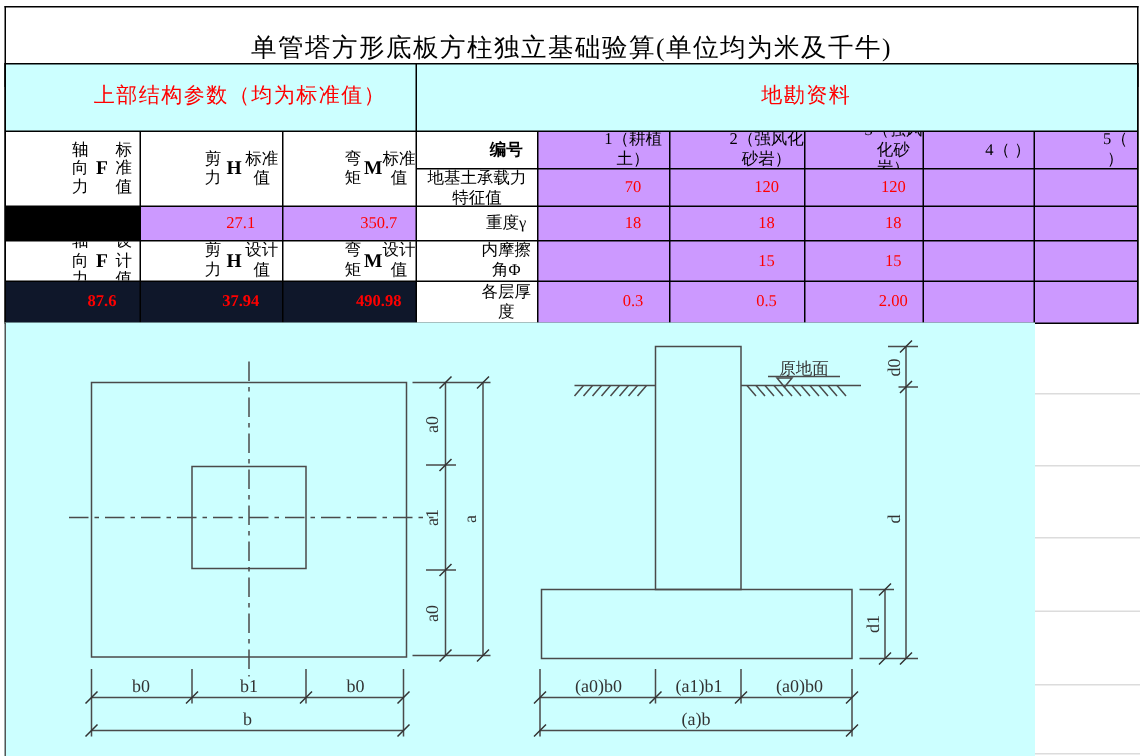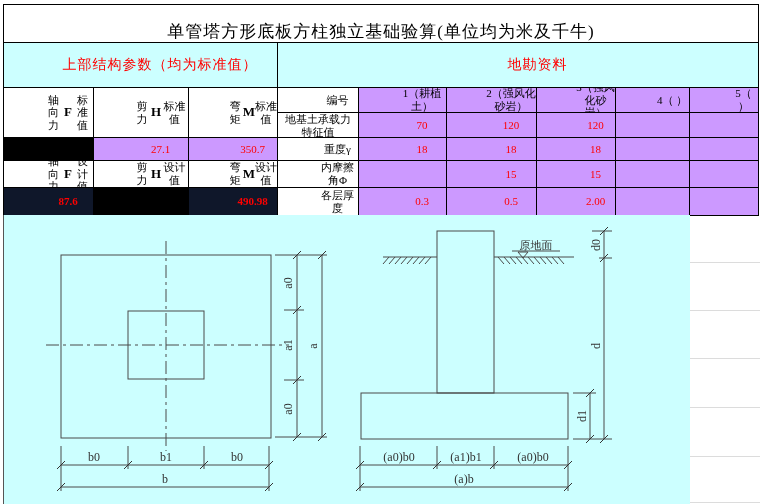--- a/index.html
+++ b/index.html
@@ -51,21 +51,21 @@
     <span>剪力</span>
       <i class="sym">H</i>
       <span>标准值</span>
   </div>
   <div class="cell wh" style="grid-column:3;grid-row:2/4;">
     <span>弯矩</span>
       <i class="sym">M</i>
       <span>标准值</span>
   </div>
 
-  <div class="cell wh" style="grid-column:4;grid-row:2;">编号</div>
+  <div class="cell wh" style="grid-column:4;grid-row:2;font-weight:bold;">编号</div>
   <div class="cell pu" style="grid-column:5;grid-row:2;">1（耕植土）</div>
   <div class="cell pu" style="grid-column:6;grid-row:2;">2（强风化砂岩）</div>
   <div class="cell pu" style="grid-column:7;grid-row:2;">3（强风化砂岩）</div>
   <div class="cell pu" style="grid-column:8;grid-row:2;">4（ ）</div>
   <div class="cell pu" style="grid-column:9;grid-row:2;">5（ ）</div>
 
   <div class="cell wh wrap2" style="grid-column:4;grid-row:3;">
     <span>地基土承载力特征值</span>
   </div>
   <div class="cell pu red" style="grid-column:5;grid-row:3;">70</div>
@@ -99,20 +99,21 @@
       <span>设计值</span>
   </div>
   <div class="cell wh" style="grid-column:4;grid-row:5;">内摩擦角Φ</div>
   <div class="cell pu red" style="grid-column:5;grid-row:5;"></div>
   <div class="cell pu red" style="grid-column:6;grid-row:5;">15</div>
   <div class="cell pu red" style="grid-column:7;grid-row:5;">15</div>
   <div class="cell pu red" style="grid-column:8;grid-row:5;"></div>
   <div class="cell pu red" style="grid-column:9;grid-row:5;"></div>
 
   <div class="cell ye red" style="grid-column:1;grid-row:6;">87.6</div>
+  <div class="cell ye red" style="grid-column:2;grid-row:6;">37.94</div>
   <div class="cell ye red" style="grid-column:3;grid-row:6;">490.98</div>
   <div class="cell wh" style="grid-column:4;grid-row:6;">各层厚度</div>
   <div class="cell pu red" style="grid-column:5;grid-row:6;">0.3</div>
   <div class="cell pu red" style="grid-column:6;grid-row:6;text-align:center;">0.5</div>
   <div class="cell pu red" style="grid-column:7;grid-row:6;">2.00</div>
   <div class="cell pu red" style="grid-column:8;grid-row:6;"></div>
   <div class="cell pu red" style="grid-column:9;grid-row:6;"></div>
 </div>
 
 <div class="abs gl" style="top:262px;"></div>

